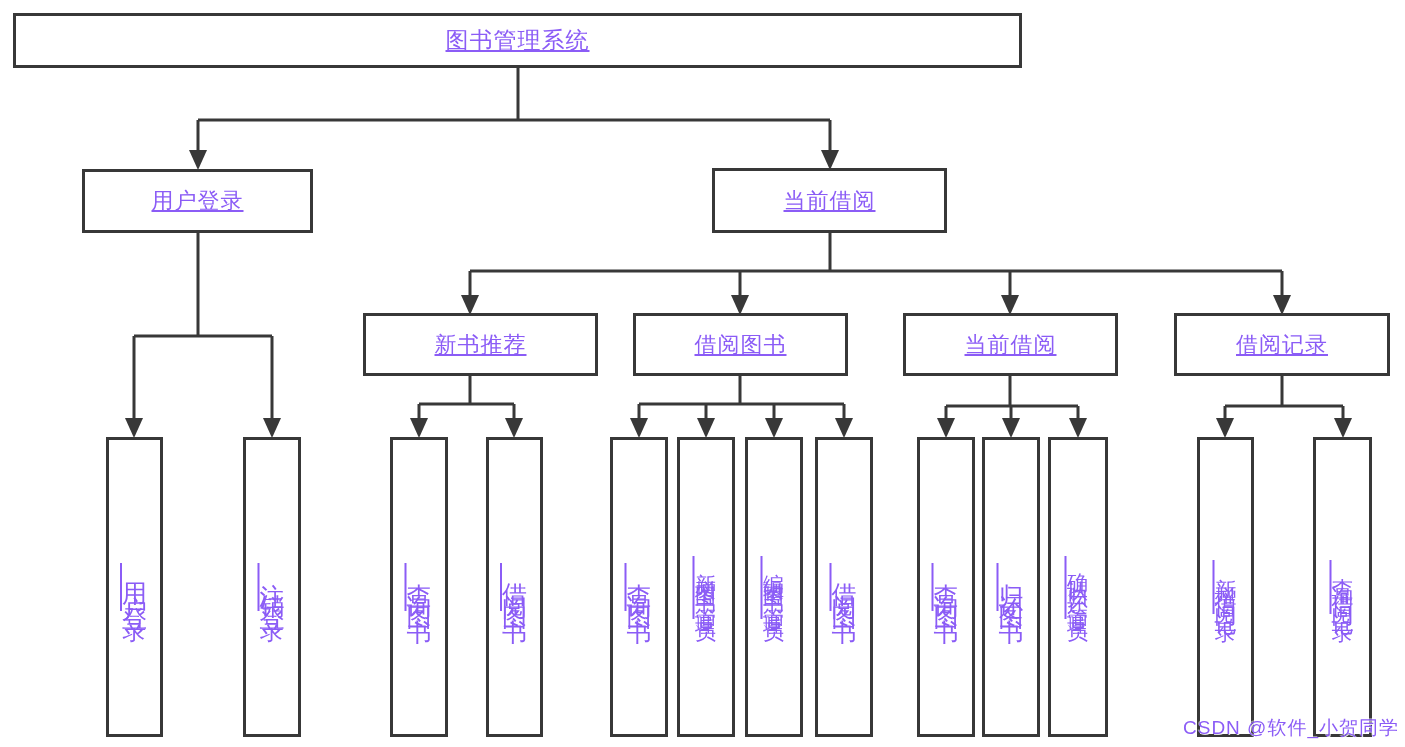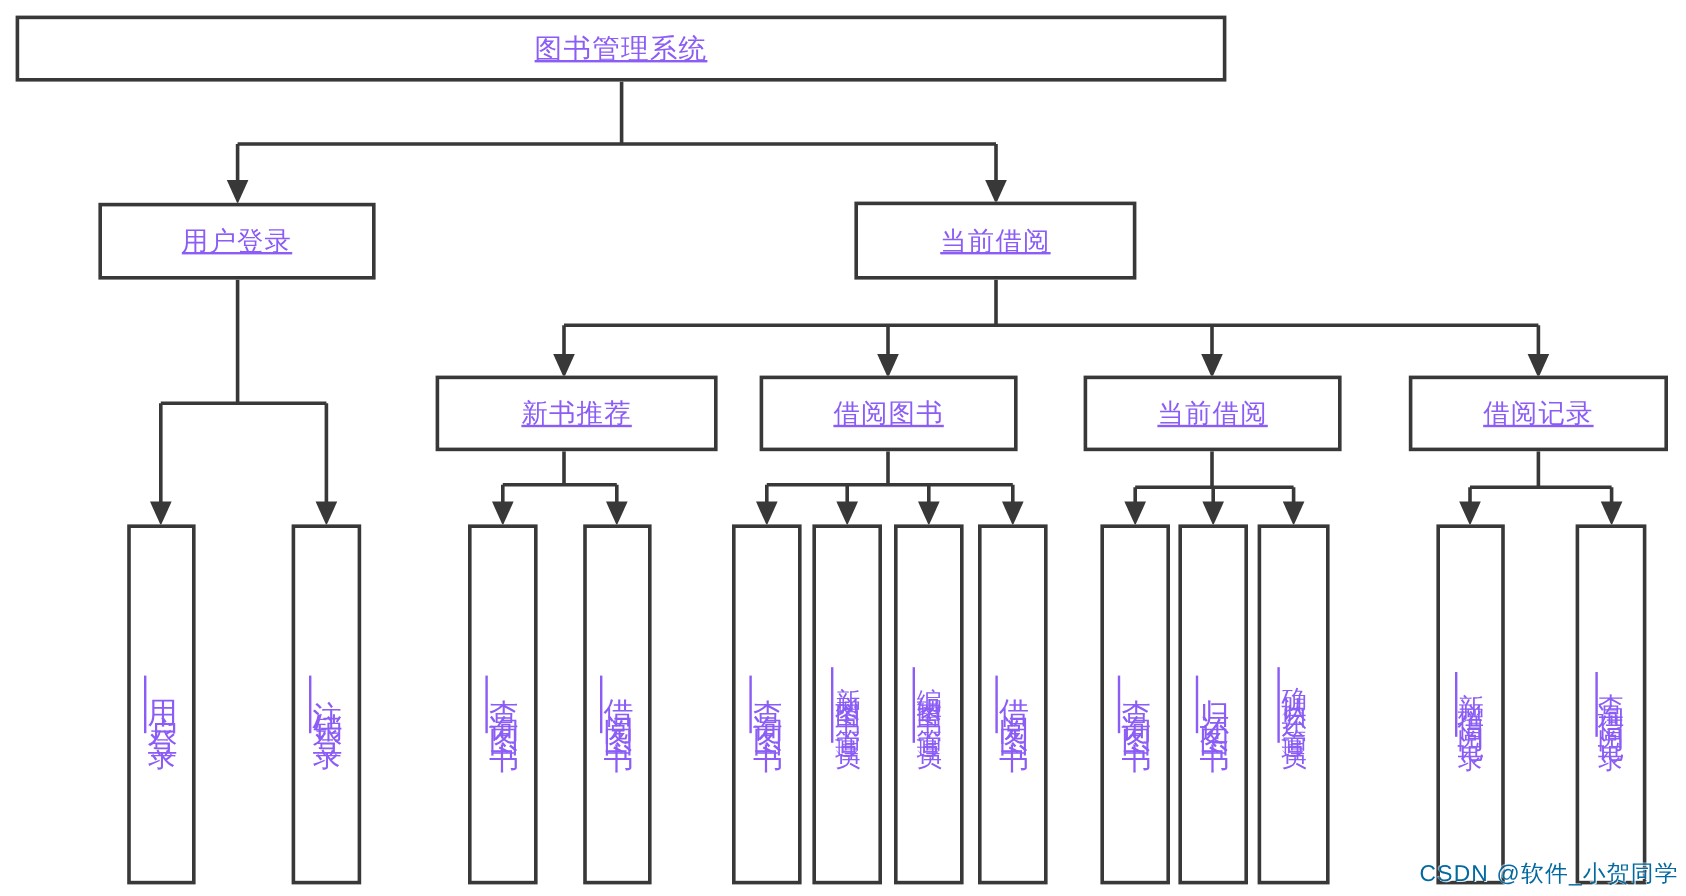--- a/index.html
+++ b/index.html
@@ -32,21 +32,21 @@
     line-height:1;
   }
   .v4 .lbl{font-size:25px;letter-spacing:12px;}
   .v6 .lbl{font-size:22px;letter-spacing:9px;}
   .v9 .lbl{font-size:21px;letter-spacing:7px;}
   .watermark{
     position:absolute;
     left:1183px;top:715px;
     z-index:2;
     font-size:19px;
-    color:#0369a1;
+    color:#8b5cf6;
     letter-spacing:1px;
     text-shadow:1px 1px 0 rgba(255,255,255,0.85), -1px -1px 0 rgba(255,255,255,0.5);
     white-space:nowrap;
   }
 </style>
 </head>
 <body>
 
 <div class="stage">
 

